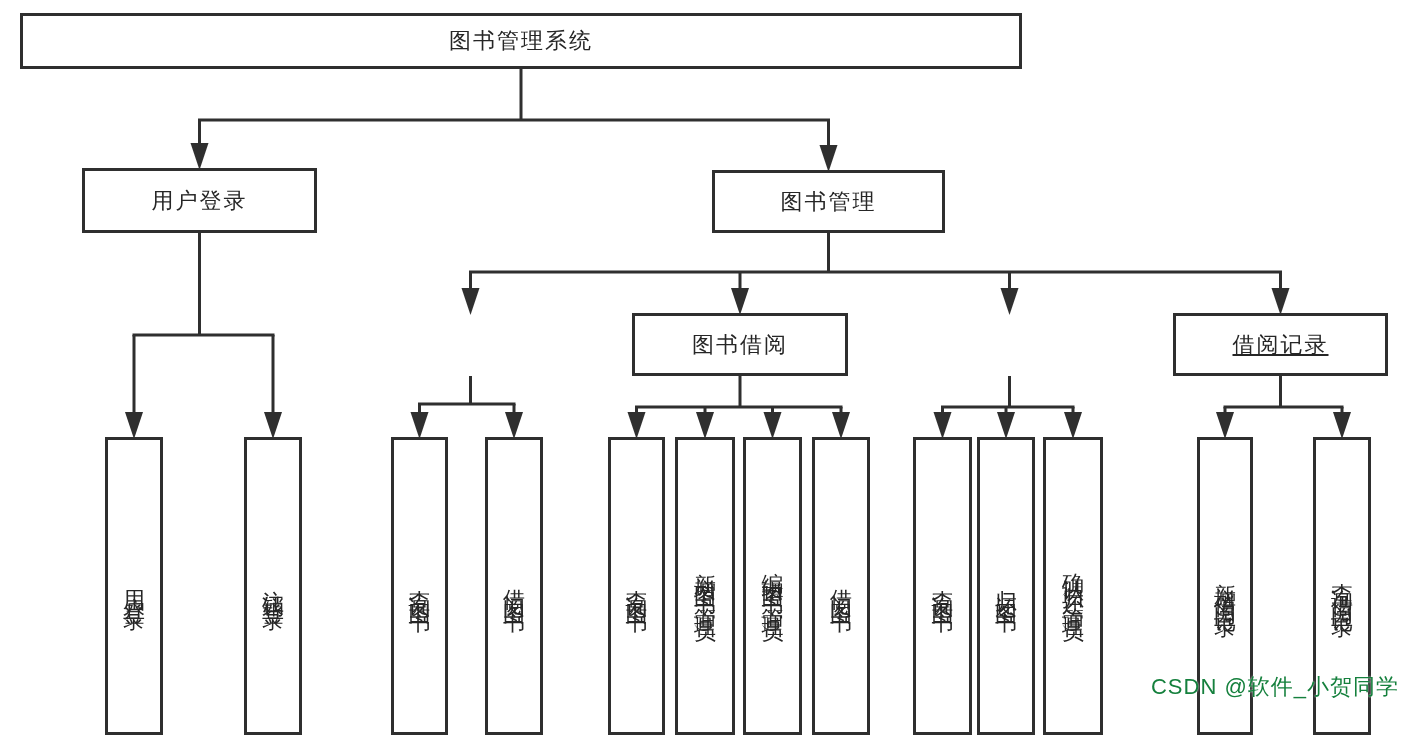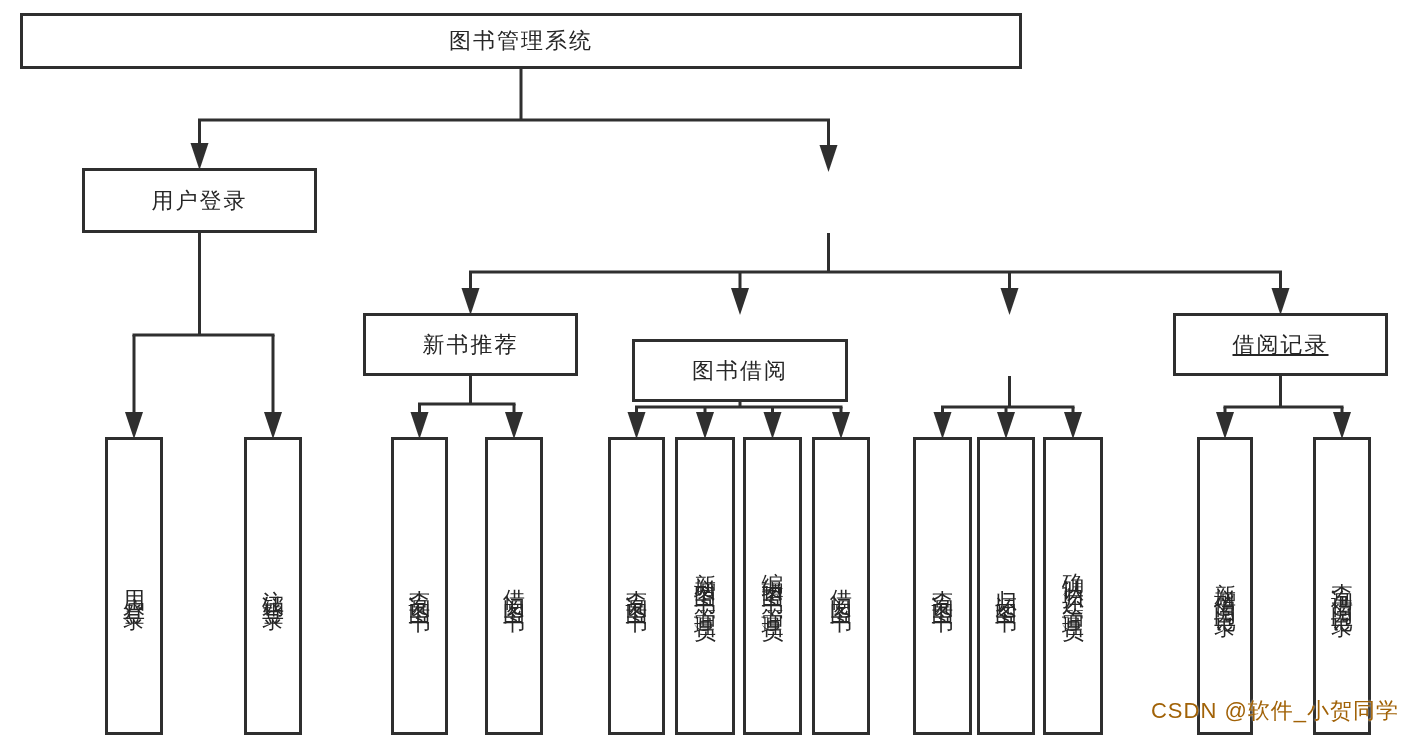--- a/index.html
+++ b/index.html
@@ -42,26 +42,25 @@
     writing-mode:vertical-rl;
     text-orientation:mixed;
     letter-spacing:7px;
     line-height:1;
   }
   #watermark{
     position:absolute;
     right:6px;
     top:672px;
     font-size:22px;
-    color:#a16207;
+    color:#15803d;
     letter-spacing:1px;
     white-space:nowrap;
     z-index:5;
     text-shadow:0 0 2px #fff;
-    margin-top:24px;
   }
 </style>
 </head>
 <body>
 
 <div id="stage">
   <svg id="edges" xmlns="http://www.w3.org/2000/svg">
       <line x1="521" y1="69" x2="521" y2="120" stroke="#2f2f2f" stroke-width="3"></line>
       <line x1="198" y1="120" x2="830" y2="120" stroke="#2f2f2f" stroke-width="3"></line>
       <line x1="199.5" y1="120" x2="199.5" y2="149" stroke="#2f2f2f" stroke-width="3"></line>
@@ -115,24 +114,24 @@
       <line x1="1342" y1="407" x2="1342" y2="418" stroke="#2f2f2f" stroke-width="3"></line>
       <polygon points="1333,412 1351,412 1342,439" fill="#2f2f2f"></polygon>
     </svg>
   <div id="watermark">CSDN @软件_小贺同学</div>
 <div class="node" style="left: 20px; top: 13px; width: 1002px; height: 56px; justify-content: center;">
       <span class="label">图书管理系统</span>
     </div>
     <div class="node" style="left: 82px; top: 168px; width: 235px; height: 65px;">
       <span class="label">用户登录</span>
     </div>
-    <div class="node" style="left: 363px; top: 313px; width: 215px; height: 63px;">
-      <span class="label">新书推荐</span>
+    <div class="node" style="left: 712px; top: 170px; width: 233px; height: 63px;">
+      <span class="label">图书管理</span>
     </div>
-    <div class="node" style="left: 632px; top: 313px; width: 216px; height: 63px; margin-top: 26px;">
+    <div class="node" style="left: 632px; top: 313px; width: 216px; height: 63px;">
       <span class="label">图书借阅</span>
     </div>
     <div class="node" style="left: 1173px; top: 313px; width: 215px; height: 63px; text-decoration: underline;">
       <span class="label">借阅记录</span>
     </div>
     <div class="node vertical" style="left: 105px; top: 437px; width: 58px; height: 298px;">
       <span class="label">用户登录</span>
     </div>
     <div class="node vertical" style="left: 244px; top: 437px; width: 58px; height: 298px;">
       <span class="label">注销登录</span>

